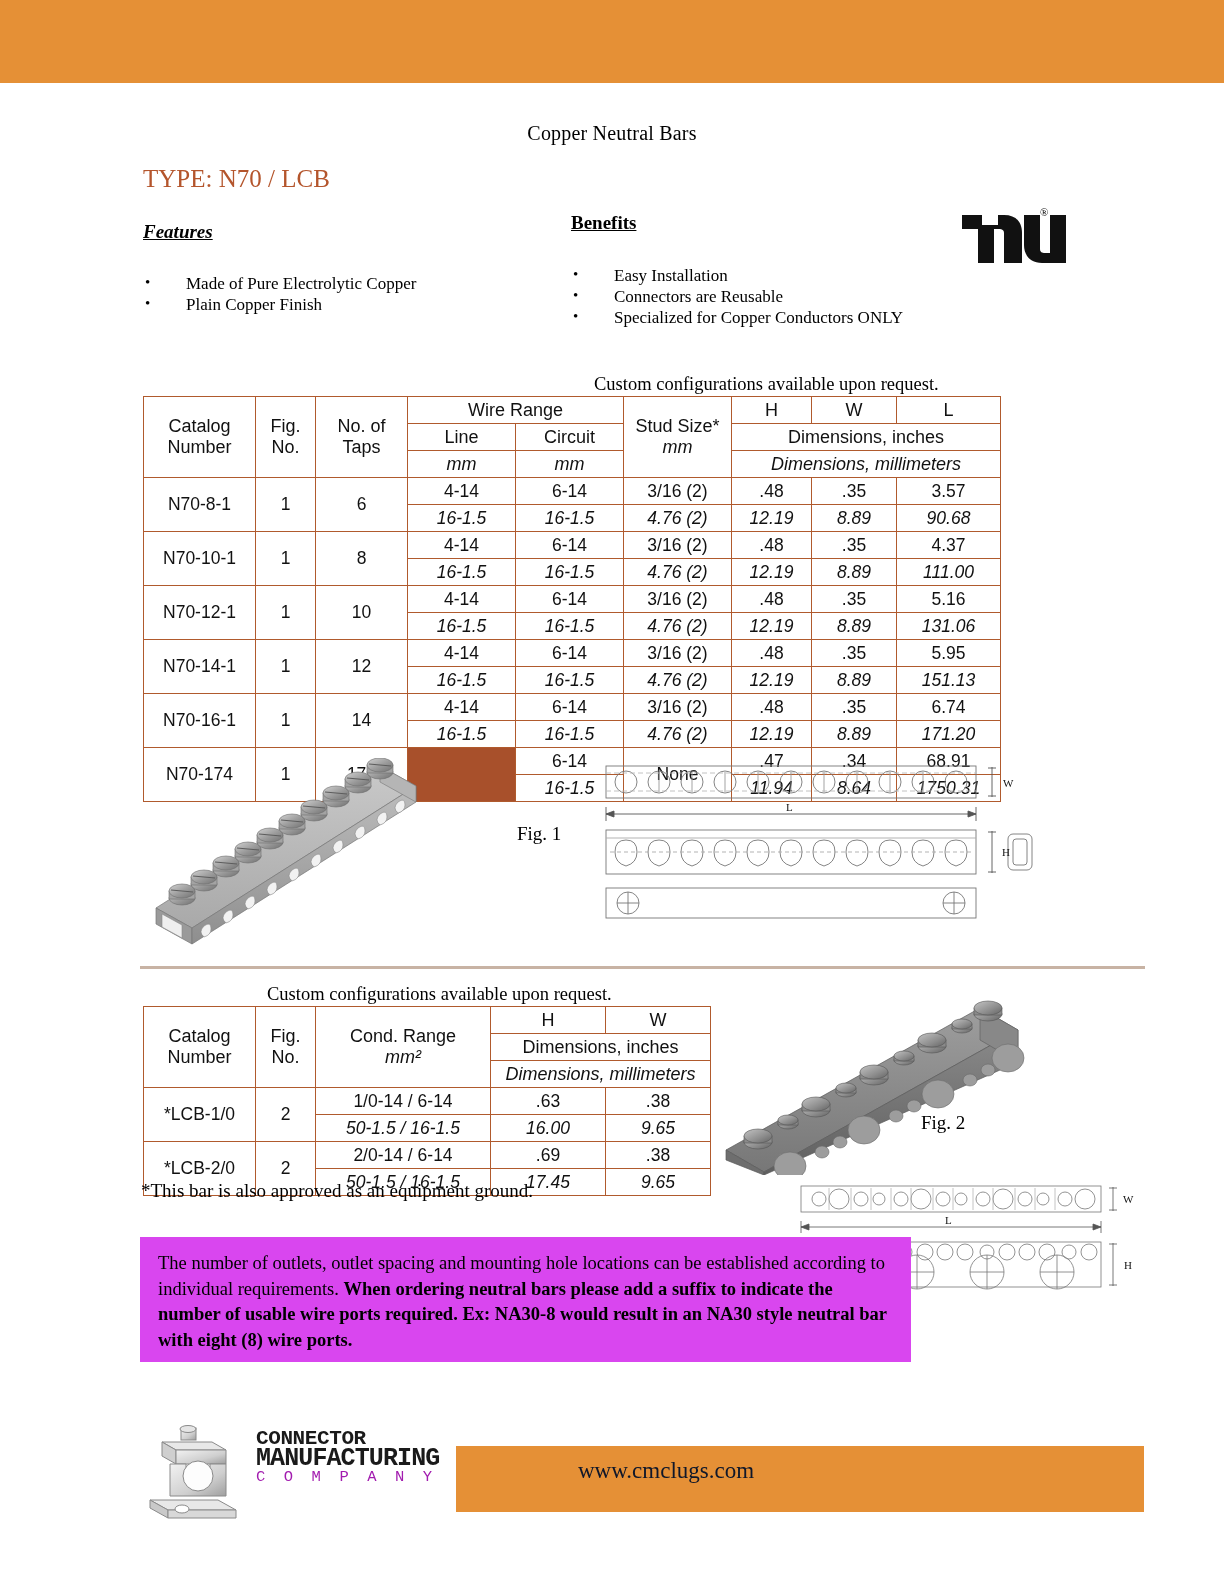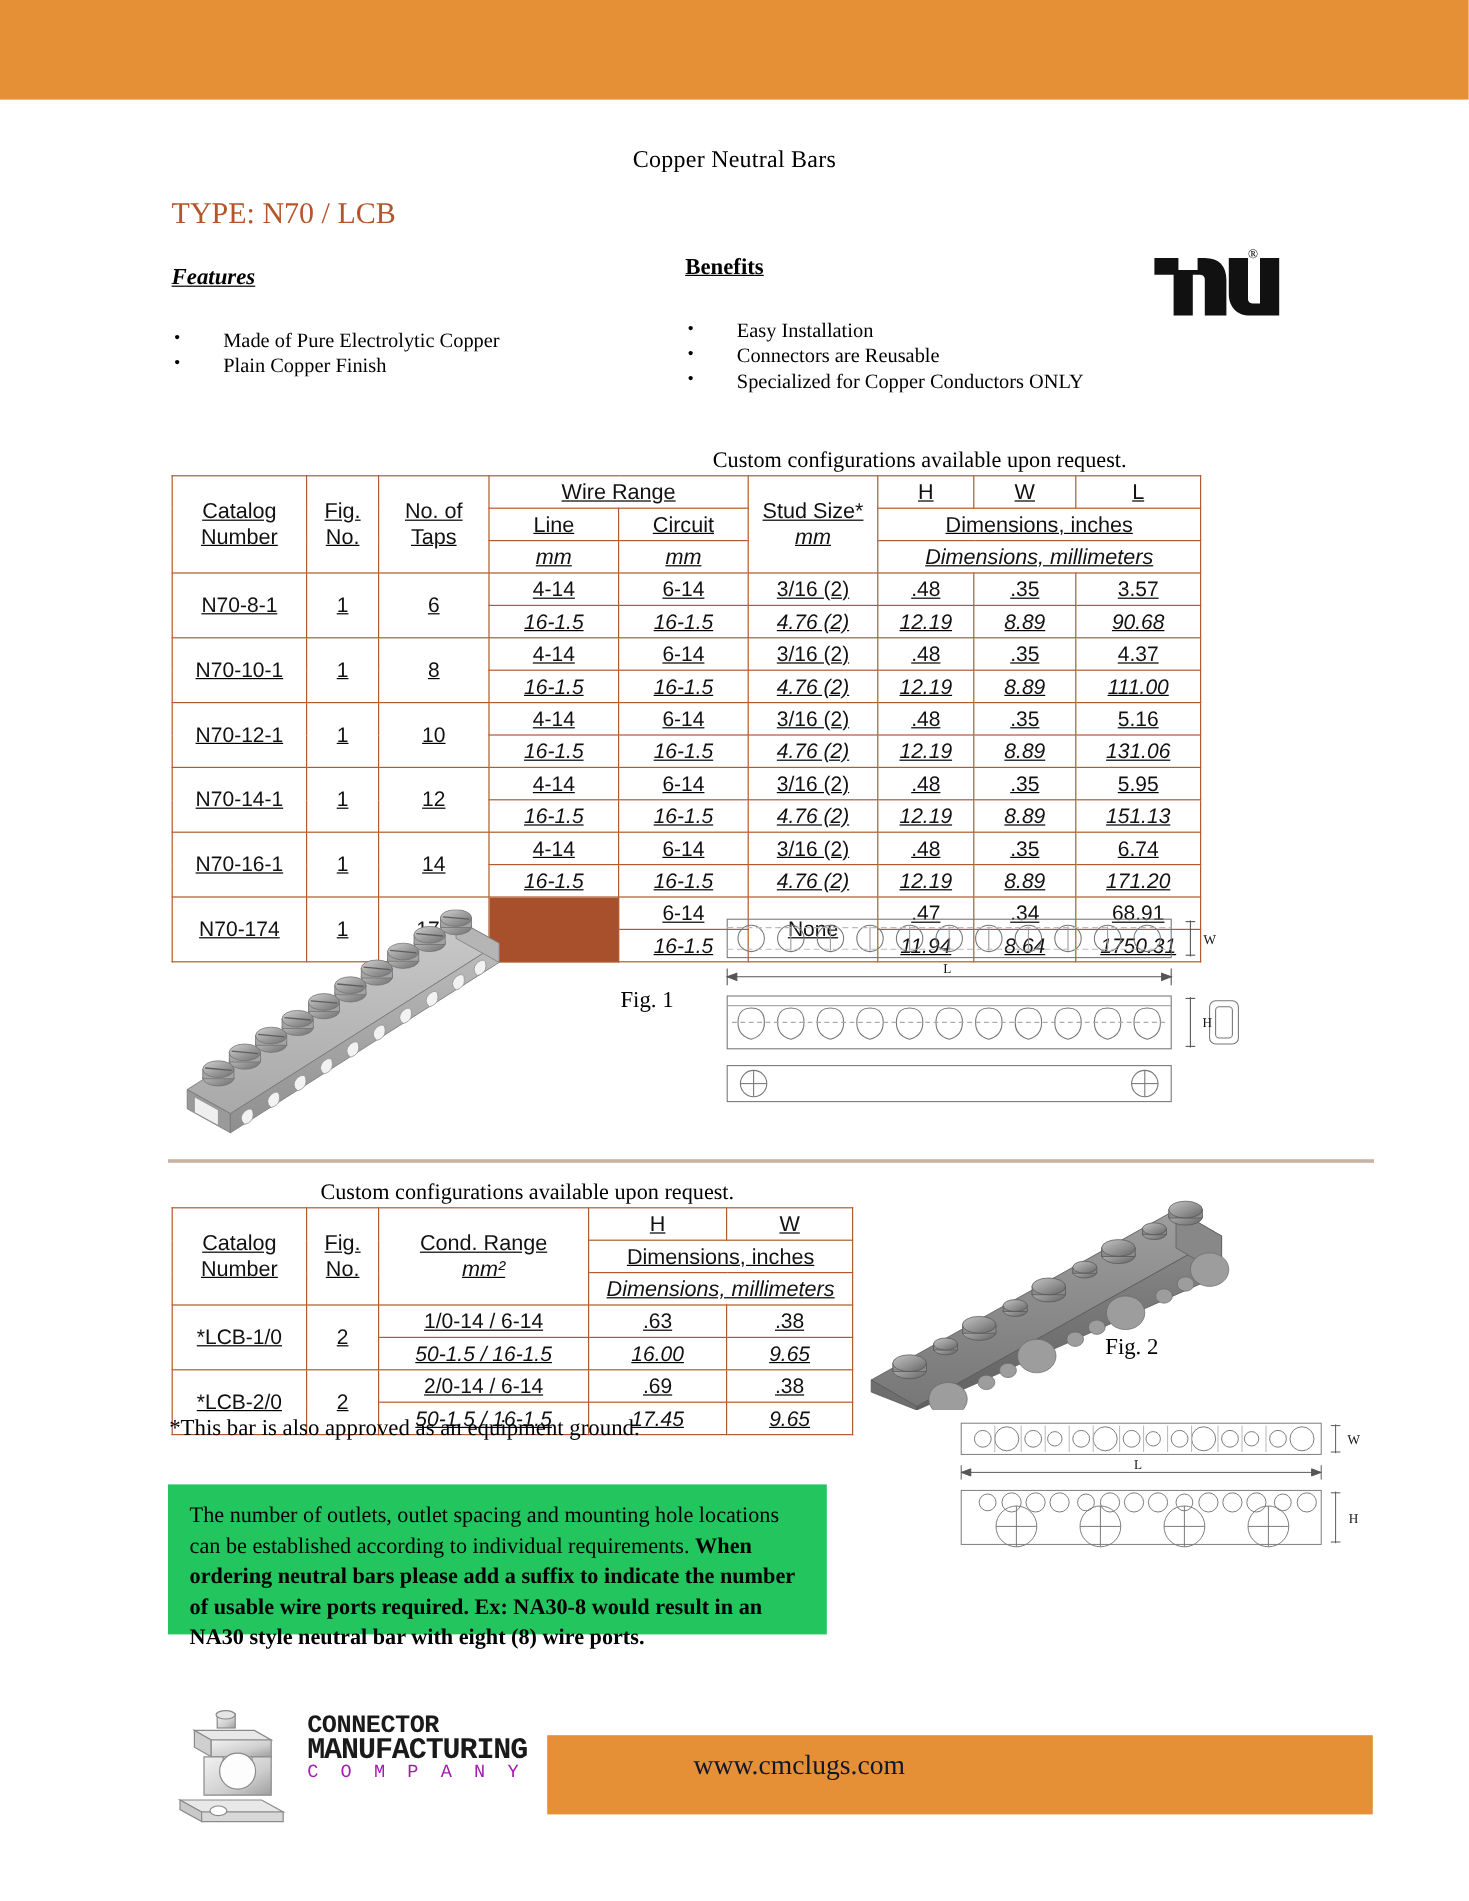--- a/index.html
+++ b/index.html
@@ -45,43 +45,42 @@
 
   
   .custom-note{position:absolute;font-size:18.5px;font-family:"Liberation Serif",serif;white-space:nowrap;}
   .note1{left:594px;top:374px;}
   .note2{left:267px;top:984px;}
 
   table.spec{
     position:absolute;border-collapse:collapse;
     font-family:"Liberation Sans", sans-serif;
     background:#fff;
-    text-decoration:underline;
   }
   table.spec td{
     border:1.6px solid #b05a2d;
     text-align:center;vertical-align:middle;
     font-size:17.5px;color:#111;
     padding:0;
   }
   table.spec td.hd{font-size:18px;line-height:21px;}
   table.spec td.it{font-style:italic;}
   table.spec td.fill{background:#a8502b;border-color:#b05a2d;}
   table.spec td.thin{border-top-width:1px;border-bottom-width:1px;}
 
   #t1{left:143px;top:396px;}
   #t1 td{height:26px;}
   #t2{left:143px;top:1006px;}
   #t2 td{height:26px;}
 
   .footnote{position:absolute;left:141px;top:1180px;font-size:19px;font-family:"Liberation Serif",serif;}
 
   .graybox{
-    position:absolute;left:140px;top:1237px;width:549px;height:125px;
-    background:#22c55e;
+    position:absolute;left:140px;top:1237px;width:771px;height:125px;
+    background:#d946ef;
   }
   .graybox p{
     margin:0;padding:14px 20px 0 18px;font-size:18.5px;line-height:25.5px;
     font-family:"Liberation Serif",serif;
   }
   .graybox b{font-weight:bold;}
 
   .divider{
     position:absolute;left:140px;top:966px;width:1005px;height:3px;
     background:#c8b3a4;

